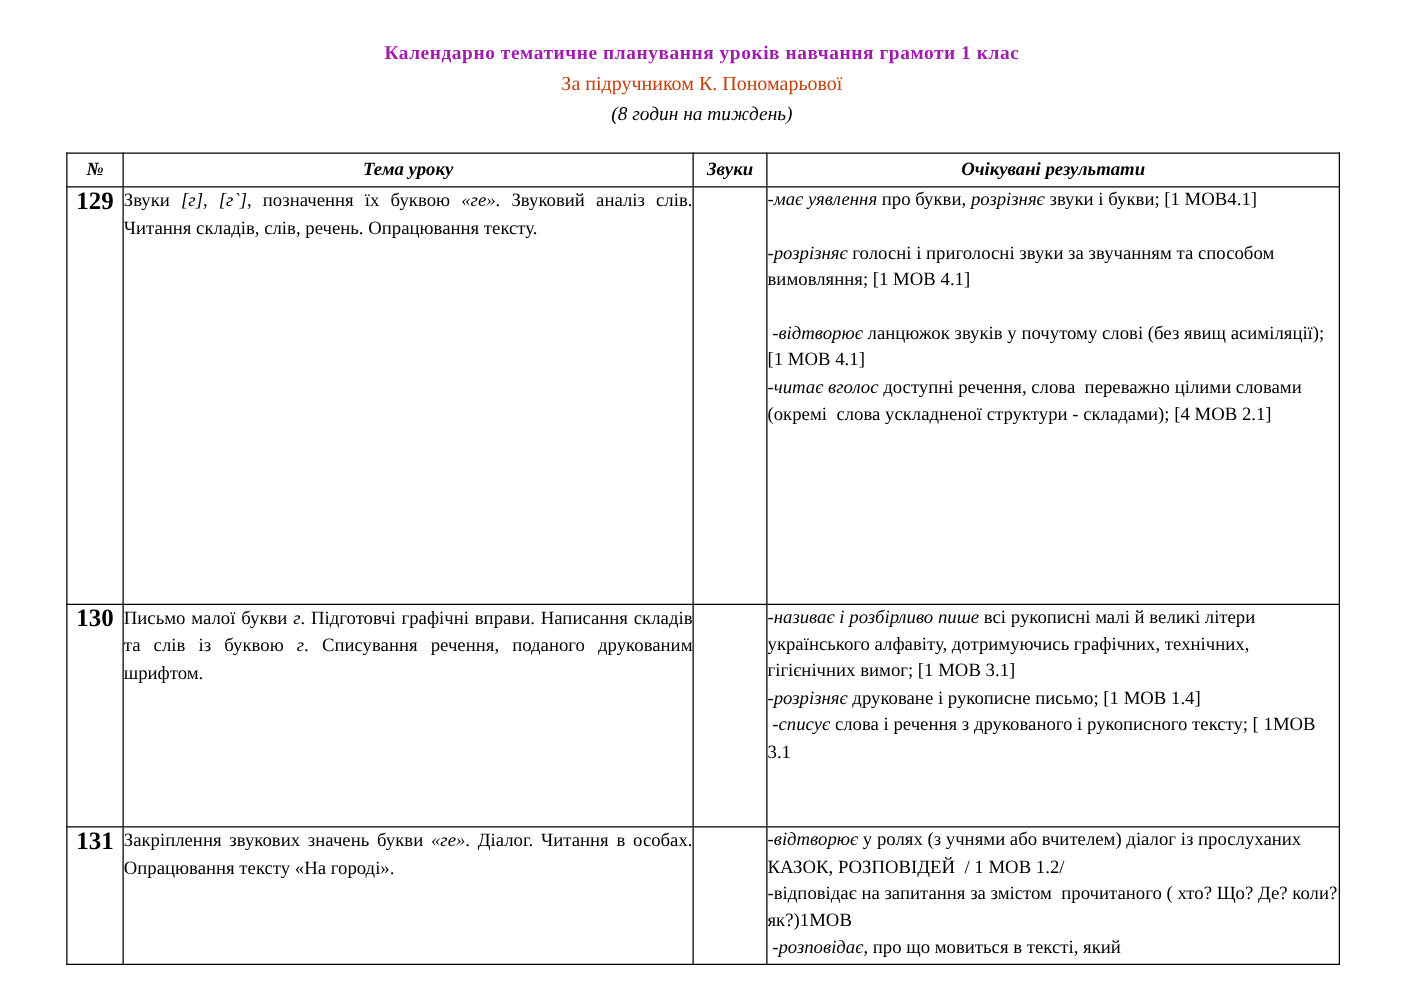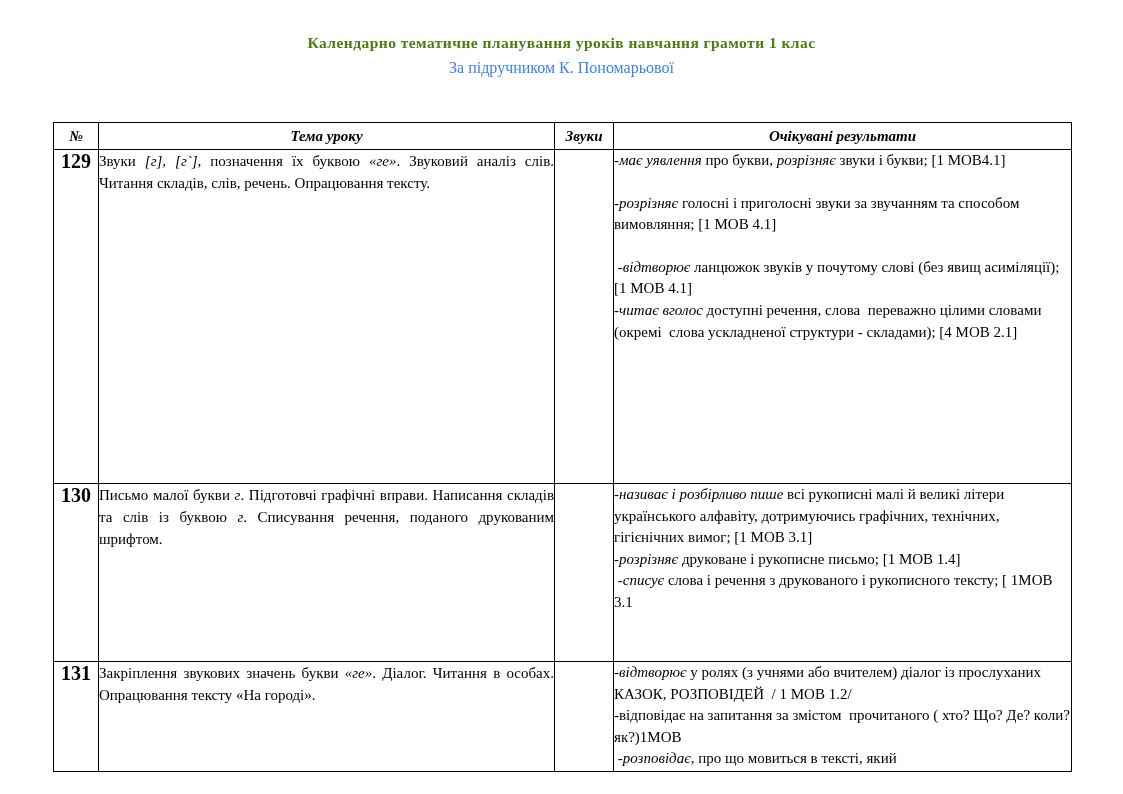--- a/index.html
+++ b/index.html
@@ -33,21 +33,21 @@
     font-weight: bold;
     color: #2f6fa8;
     letter-spacing: 0.45px;
     line-height: 1.1;
     margin: 0;
   }
   .doc-subtitle {
     font-size: 16px;
     line-height: 1.35;
     margin: 6px 0 0 0;
-    color: #3b82f6;
+    color: #c2410c;
   }
   .doc-subsubtitle {
     font-size: 15.5px;
     font-style: italic;
     line-height: 1.35;
     margin: 3px 0 0 0;
     color: #000;
   }
 
   
@@ -121,22 +121,23 @@
   tr.r129 { height: 334px; }
   tr.r130 { height: 178px; }
   tr.r131 { height: 110px; }
 </style>
 </head>
 <body>
 
 <div class="page">
 
   <div class="doc-header">
-    <div class="doc-title" style="color: #4d7c0f;">Календарно тематичне планування уроків навчання грамоти 1 клас</div>
+    <div class="doc-title" style="color: #a21caf;">Календарно тематичне планування уроків навчання грамоти 1 клас</div>
     <div class="doc-subtitle">За підручником К. Пономарьової</div>
+    <div class="doc-subsubtitle">(8 годин на тиждень)</div>
   </div>
 
   <div class="table-wrap">
     <table class="kt">
       <colgroup>
         <col class="c-num">
         <col class="c-top">
         <col class="c-date">
         <col class="c-res">
       </colgroup>

